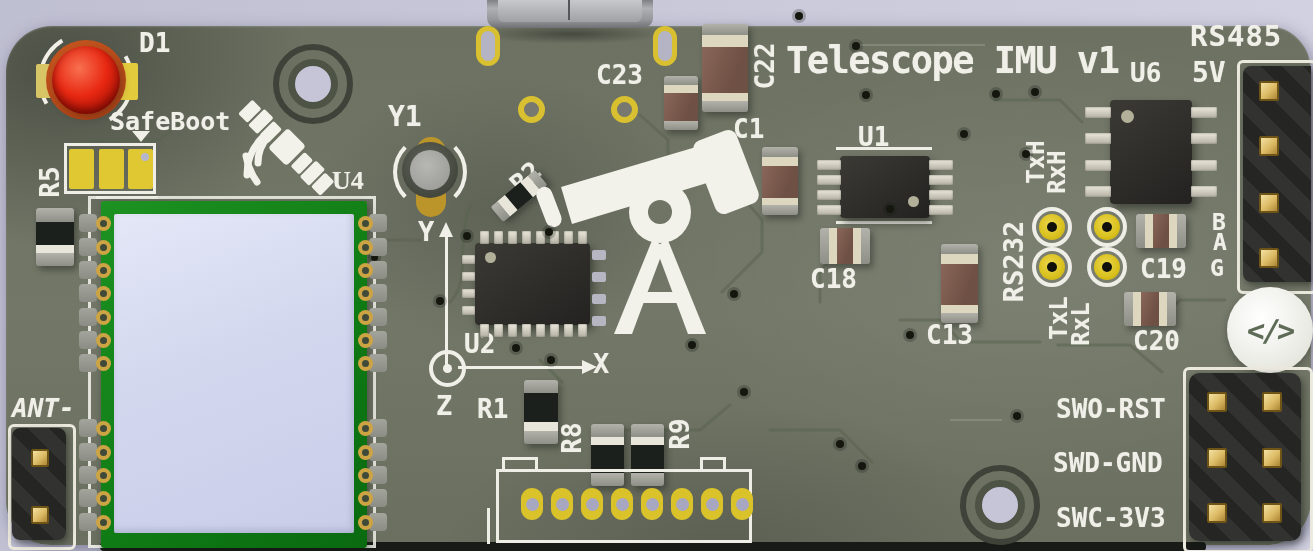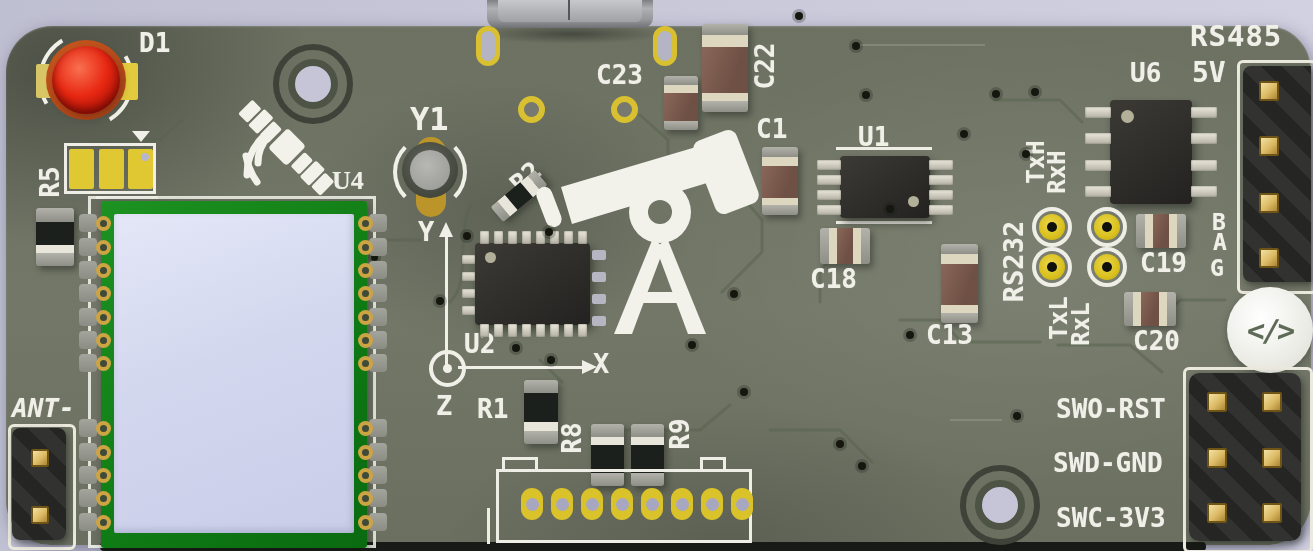--- a/index.html
+++ b/index.html
@@ -115,20 +115,21 @@
   <div class="abs" style="left:38px;top:32px;width:96px;height:96px;border-radius:50%;border:4px solid #f0efe8;
               border-top-color:transparent;border-bottom-color:transparent;transform:rotate(14deg);box-sizing:border-box;"></div>
   <div class="ylw" style="left:36px;top:64px;width:18px;height:34px;background:#d8c565;"></div>
   <div class="ylw" style="left:117px;top:63px;width:21px;height:37px;background:#e3cb3e;"></div>
   <div class="abs" style="left:46px;top:40px;width:80px;height:80px;border-radius:50%;background:radial-gradient(circle at 45% 40%,#d86a28,#b84818 70%,#9c3c12);"></div>
   <div class="abs" style="left:52px;top:46px;width:68px;height:68px;border-radius:50%;
               background:radial-gradient(circle at 40% 33%,#f87050,#e82812 45%,#b01407 78%,#8d0f05);
               box-shadow:inset 0 -4px 10px rgba(90,8,4,.8), 2px 3px 8px rgba(40,20,15,.4);"></div>
   <div class="silk" style="left:139px;top:30px;">D1</div>
 
+  <div class="silk" style="left:110px;top:109px;font-size:25px;">SafeBoot</div>
   <div class="abs" style="left:132px;top:131px;width:0;height:0;border-left:9px solid transparent;border-right:9px solid transparent;border-top:11px solid #f0efe8;"></div>
   <div class="abs" style="left:64px;top:143px;width:92px;height:51px;border:3px solid #eeede6;box-sizing:border-box;"></div>
   <div class="abs" style="left:96px;top:196px;width:62px;height:3px;background:#eeede6;"></div>
   <div id="sb-pads"></div>
 
   <div class="silk v" style="left:34px;top:169px;">R5</div>
   <div class="res" style="left:36px;top:208px;width:38px;height:58px;">
     <div class="pad" style="height:14px"></div>
       <div class="bdy"></div>
       <div class="band" style="height:8px"></div>
@@ -154,21 +155,21 @@
       <rect x="229" y="138" width="13" height="20" rx="2"></rect>
       <rect x="244" y="136" width="13" height="23" rx="2"></rect>
       <rect x="259" y="138" width="12" height="20" rx="2"></rect>
       <rect x="274" y="133" width="26" height="28" rx="4"></rect>
       <rect x="303" y="138" width="12" height="20" rx="2"></rect>
       <rect x="317" y="136" width="13" height="23" rx="2"></rect>
       <rect x="332" y="138" width="13" height="20" rx="2"></rect>
     </g>
   </svg>
 
-  <div class="silk" style="left:410px;top:103px;font-size:32px;">Y1</div>
+  <div class="silk" style="left:388px;top:103px;font-size:28px;">Y1</div>
   <div class="abs" style="left:393px;top:135px;width:74px;height:74px;border-radius:50%;border:4px solid #f0efe8;
               border-top-color:transparent;border-bottom-color:transparent;box-sizing:border-box;"></div>
   <div class="abs" style="left:416px;top:137px;width:30px;height:80px;border-radius:15px;background:#bb952a;"></div>
   <div class="abs" style="left:402px;top:142px;width:56px;height:56px;border-radius:50%;
               background:radial-gradient(circle at 45% 40%,#62655a,#44473e 70%,#3a3d35);"></div>
   <div class="abs" style="left:410px;top:150px;width:40px;height:40px;border-radius:50%;
               background:radial-gradient(circle at 42% 38%,#b7b7b3,#9e9e9a 75%,#8f8f8b);"></div>
 
   <div class="silk" style="left:418px;top:218px;font-size:27px;">Y</div>
   <div class="abs" style="left:445px;top:236px;width:3px;height:132px;background:#f0efe8;"></div>
@@ -216,21 +217,21 @@
       <div class="pad" style="height:9px"></div>
   </div>
   <div class="silk v" style="left:742px;top:53px;">C22</div>
   <div class="cap" style="left:702px;top:24px;width:46px;height:88px;">
     <div class="pad" style="height:11px"></div>
       <div class="band" style="height:12px"></div>
       <div class="bdy"></div>
       <div class="band" style="height:8px"></div>
       <div class="pad" style="height:11px"></div>
   </div>
-  <div class="silk" style="left:756px;top:116px;text-align:center;">C1</div>
+  <div class="silk" style="left:733px;top:116px;text-align:center;">C1</div>
   <div class="cap" style="left:762px;top:147px;width:36px;height:68px;">
     <div class="pad" style="height:10px"></div>
       <div class="band" style="height:9px"></div>
       <div class="bdy"></div>
       <div class="band" style="height:7px"></div>
       <div class="pad" style="height:10px"></div>
   </div>
 
   <div class="silk" style="left:858px;top:124px;">U1</div>
   <div class="abs" style="left:836px;top:147px;width:96px;height:3px;background:#eeede6;"></div>
@@ -257,37 +258,38 @@
   </div>
   <div class="silk" style="left:926px;top:322px;">C13</div>
 
   <div class="silk v" style="left:973px;top:248px;font-size:27px;">RS232</div>
   <div class="silk v" style="left:1014px;top:150px;font-size:24px;">TxH</div>
   <div class="silk v" style="left:1035px;top:160px;font-size:24px;">RxH</div>
   <div class="silk v" style="left:1037px;top:306px;font-size:24px;">TxL</div>
   <div class="silk v" style="left:1059px;top:312px;font-size:24px;">RxL</div>
   <div id="testpoints"></div>
 
+  <div class="silk title" style="left:786px;top:42px;">Telescope IMU v1</div>
 
   <div class="silk" style="left:1130px;top:60px;">U6</div>
   <div class="silk" style="left:1192px;top:59px;font-size:28px;">5V</div>
   <div class="silk" style="left:1190px;top:22px;font-size:29px;letter-spacing:1px;">RS485</div>
   <div class="chip" style="left:1110px;top:100px;width:82px;height:104px;">
     <div class="chipdot" style="left:11px;top:10px;width:13px;height:13px;"></div>
   </div>
   <div id="u6-pins"></div>
 
   <div class="cap h" style="left:1136px;top:214px;width:50px;height:34px;">
     <div class="pad" style="width:9px"></div>
       <div class="band" style="width:8px"></div>
       <div class="bdy"></div>
       <div class="band" style="width:8px"></div>
       <div class="pad" style="width:9px"></div>
   </div>
-  <div class="silk" style="left:1140px;top:250px;">C19</div>
+  <div class="silk" style="left:1140px;top:256px;">C19</div>
   <div class="cap h" style="left:1124px;top:292px;width:52px;height:34px;">
     <div class="pad" style="width:9px"></div>
       <div class="band" style="width:8px"></div>
       <div class="bdy"></div>
       <div class="band" style="width:8px"></div>
       <div class="pad" style="width:9px"></div>
   </div>
   <div class="silk" style="left:1133px;top:328px;">C20</div>
 
   <div class="hdr-outline" style="left:1237px;top:60px;width:74px;height:228px;"></div>

